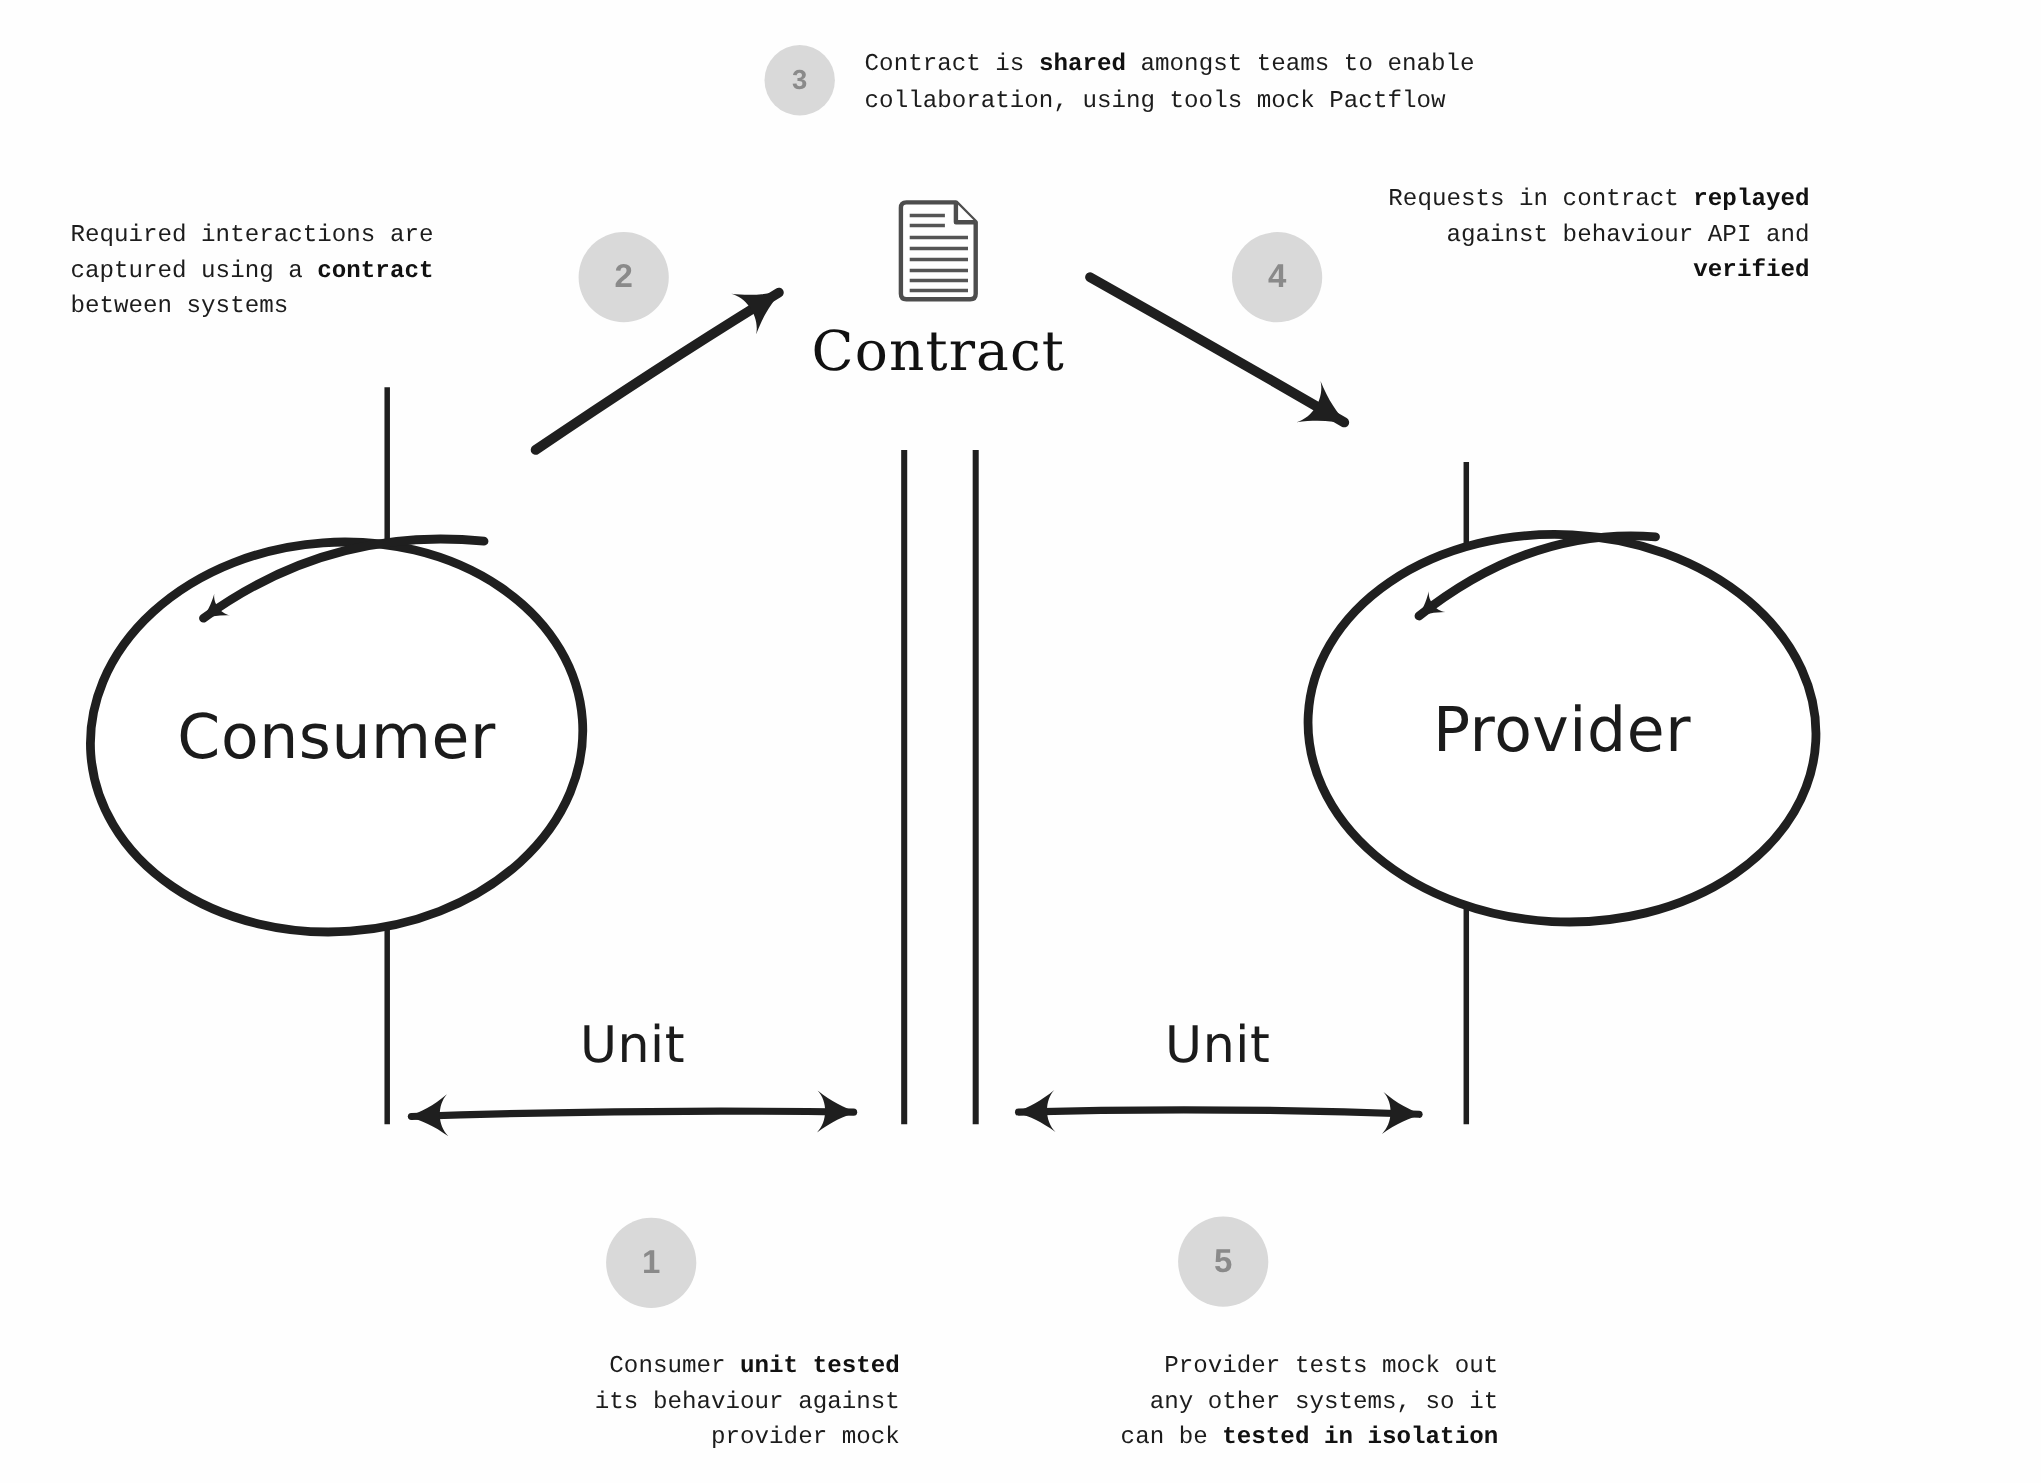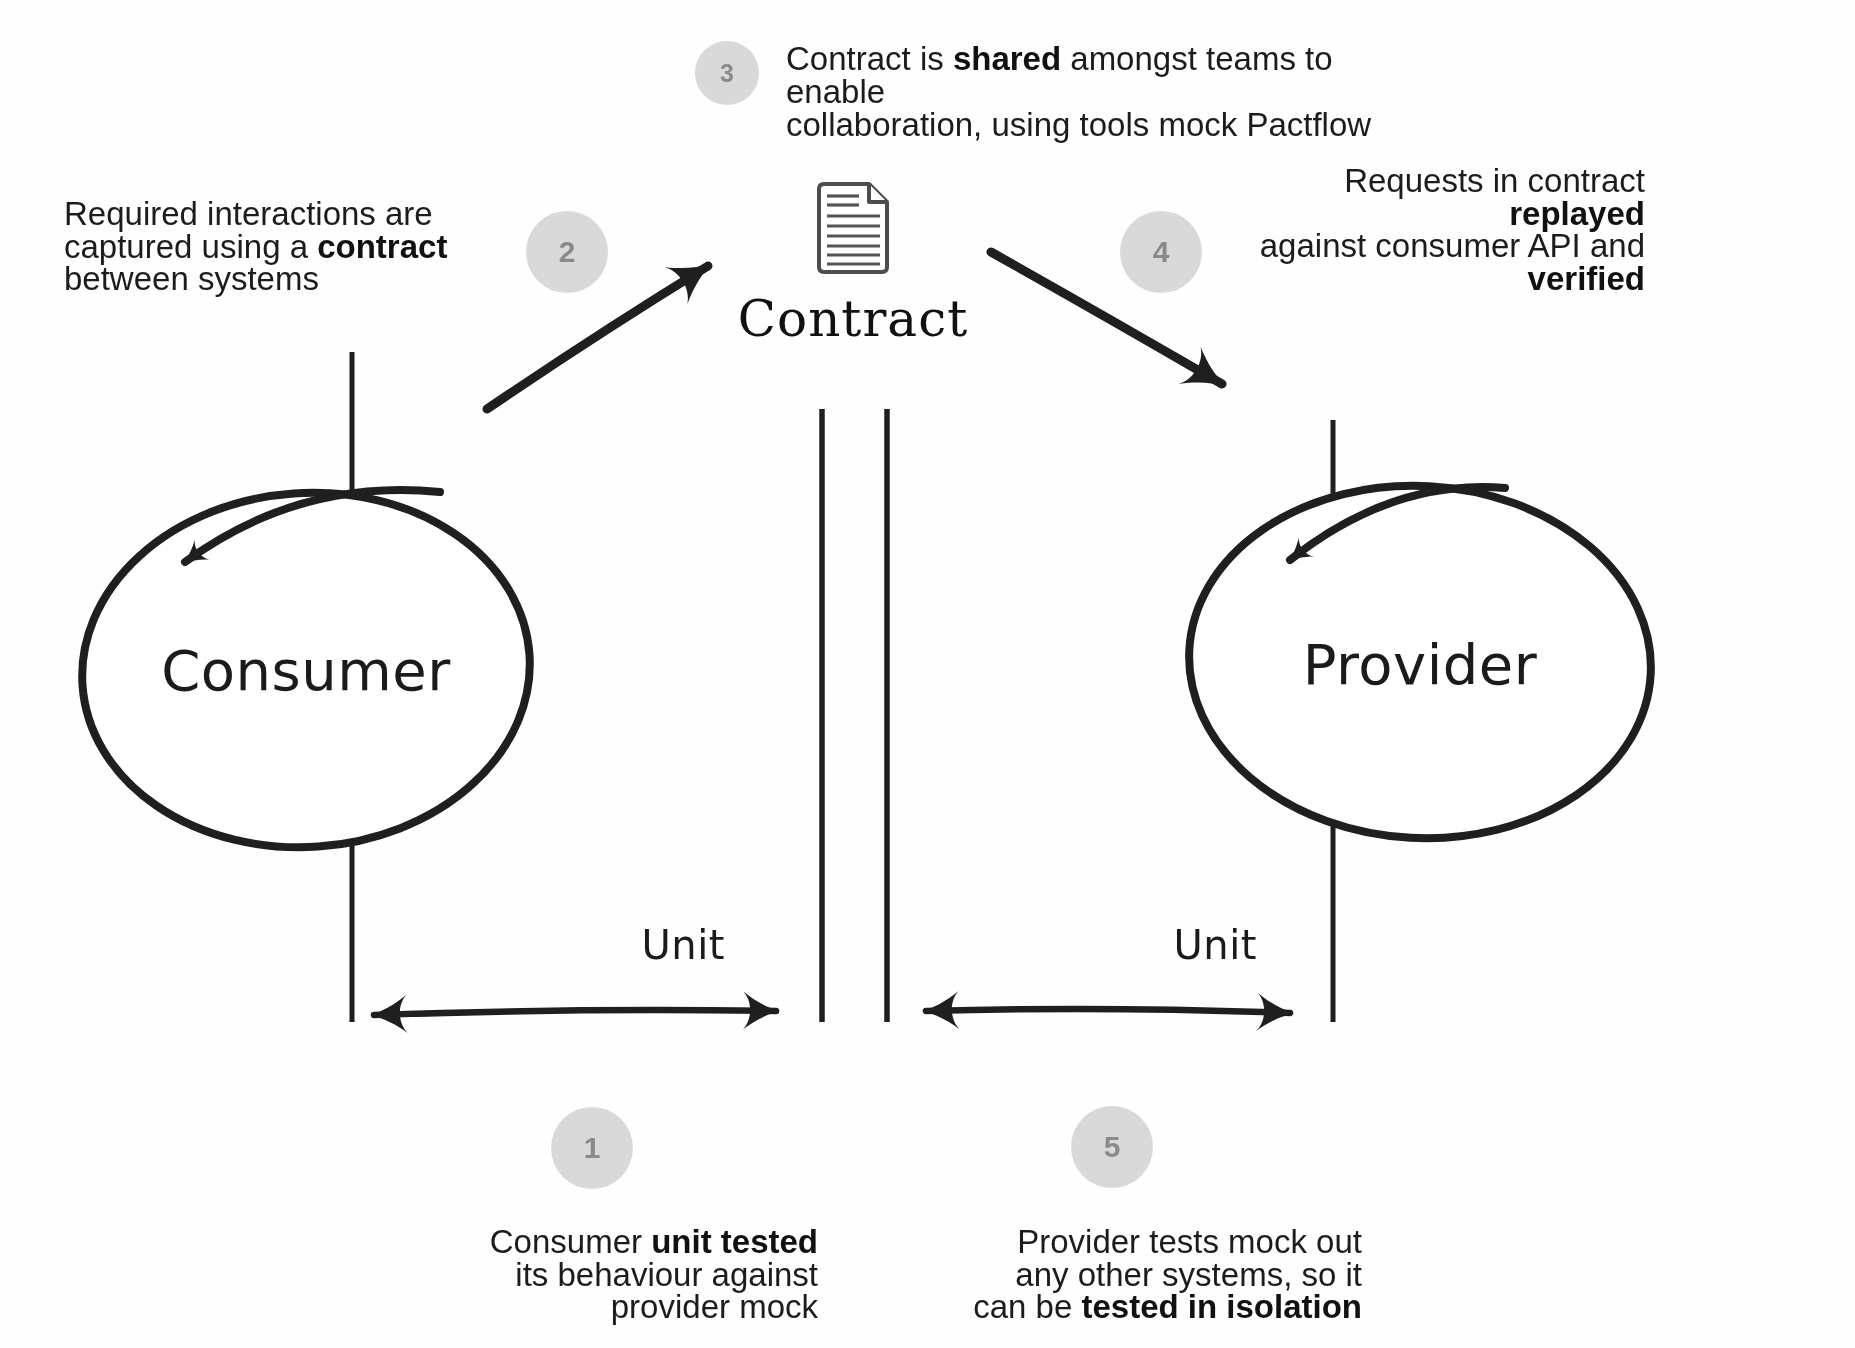--- a/index.html
+++ b/index.html
@@ -1,35 +1,35 @@
 <!DOCTYPE html>
 <html><head>
 <meta charset="utf-8">
 <style>
   html,body{margin:0;padding:0;background:#ffffff;}
   #stage{
     position:relative;width:1855px;height:1348px;background:#fefefe;
     overflow:hidden;font-family:"Liberation Sans",sans-serif;color:#1c1c1c;
   }
   svg.draw{position:absolute;left:0;top:0;width:1855px;height:1348px;}
-  .note{position:absolute;font-size:33px;line-height:33px;color:#1c1c1c;}
+  .note{position:absolute;font-size:22px;line-height:33px;color:#1c1c1c;font-family:Liberation Mono, monospace;}
   .note .b{font-weight:700;color:#111;}
   .center{text-align:right;}
   .badge{
     position:absolute;border-radius:50%;background:#d9d9d9;color:#8a8a8a;
     display:flex;align-items:center;justify-content:center;font-weight:700;
   }
   .badge-lg{width:82px;height:82px;font-size:30px;}
   .badge-sm{width:64px;height:64px;font-size:25px;}
   .node-label{
     position:absolute;font-family:"DejaVu Sans",sans-serif;color:#1b1b1b;
     text-align:center;letter-spacing:0.5px;
   }
   #consumer-label,#provider-label{font-size:56px;}
-  #unit-left-label,#unit-right-label{font-size:40px;text-align:right;}
+  #unit-left-label,#unit-right-label{font-size:46px;}
   #contract-label{
     position:absolute;font-family:"DejaVu Serif",serif;font-size:50px;color:#111;
     text-align:center;letter-spacing:1px;
   }
 </style>
 </head>
 <body>
 
 <div id="stage">
 
@@ -108,21 +108,21 @@
     </div>
 
   <div class="note" style="left:64px;top:165px;width:420px;line-height:32.5px;margin-top:33px;">
       <div><span>Required interactions are</span></div>
       <div><span>captured using a </span><span class="b">contract</span></div>
       <div><span>between systems</span></div>
     </div>
 
   <div class="note center" style="left:1205px;top:165px;width:440px;line-height:32.5px;">
       <div><span>Requests in contract </span><span class="b">replayed</span></div>
-      <div><span>against consumer API and </span><span class="b">verified</span></div>
+      <div><span>against behaviour API and </span><span class="b">verified</span></div>
     </div>
 
   <div class="note center" style="left:378px;top:1226px;width:440px;line-height:32.5px;">
       <div><span>Consumer </span><span class="b">unit tested</span></div>
       <div><span>its behaviour against</span></div>
       <div><span>provider mock</span></div>
     </div>
 
   <div class="note center" style="left:912px;top:1226px;width:450px;line-height:32.5px;">
       <div><span>Provider tests mock out</span></div>

